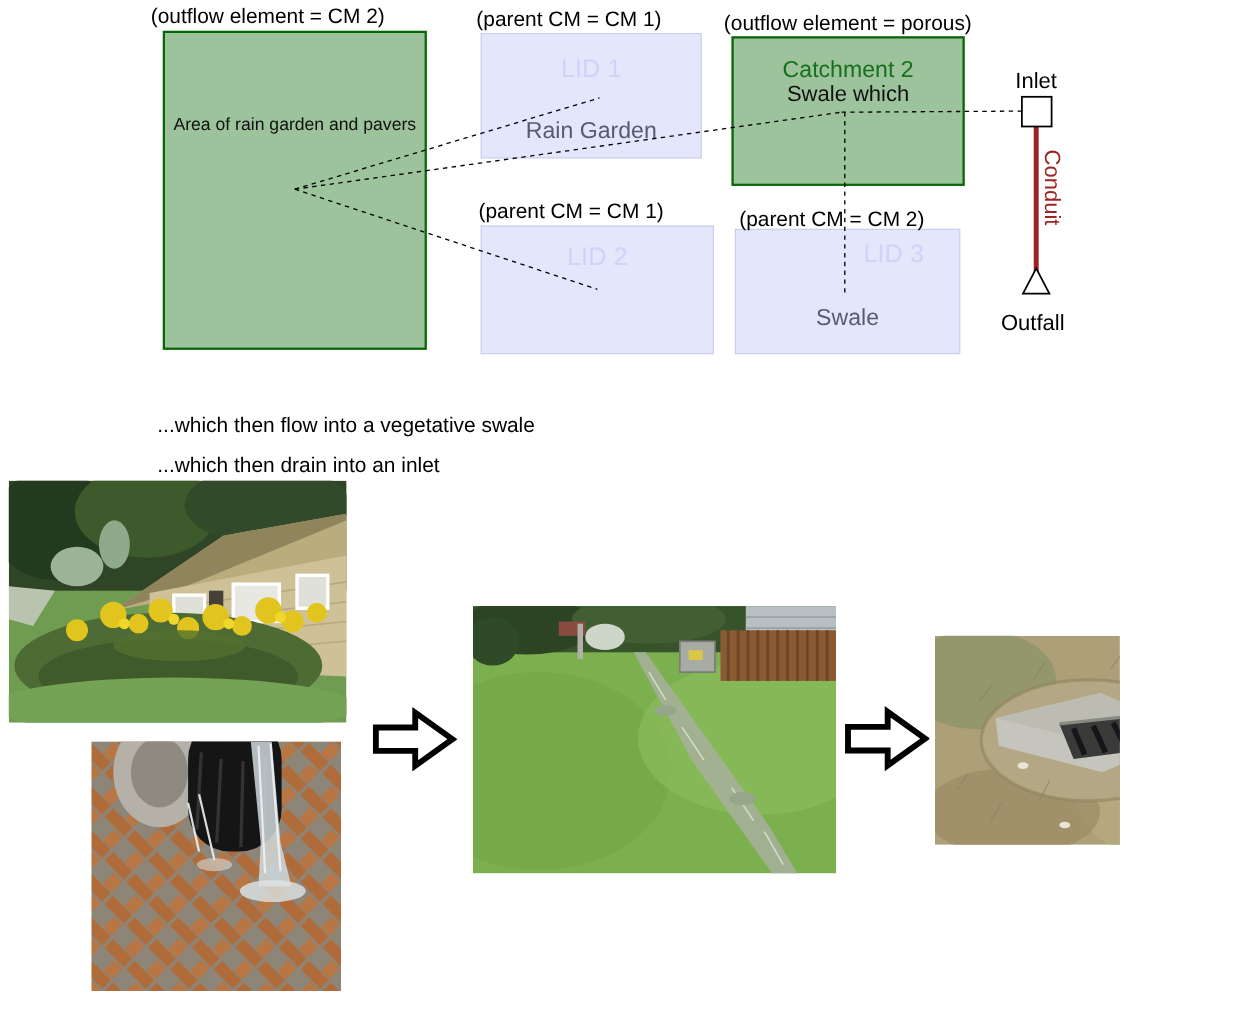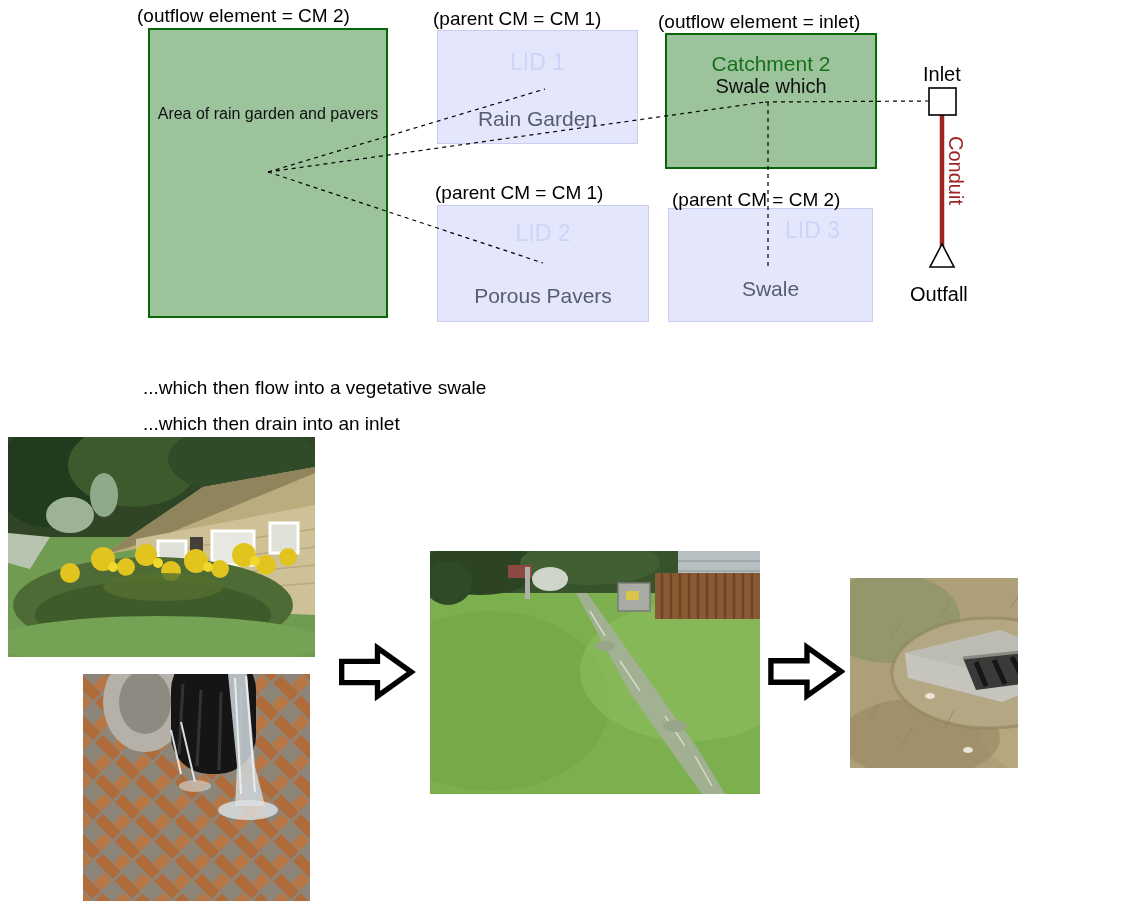--- a/index.html
+++ b/index.html
@@ -28,34 +28,33 @@
 <div id="canvas">
 
   <div class="box catchment" style="left:148px;top:28px;width:240px;height:290px;"></div>
   <div class="box lid" style="left:437px;top:30px;width:201px;height:114px;"></div>
   <div class="box catchment" style="left:665px;top:33px;width:212px;height:136px;"></div>
   <div class="box lid" style="left:437px;top:205px;width:212px;height:117px;"></div>
   <div class="box lid" style="left:668px;top:208px;width:205px;height:114px;"></div>
 
   <div class="annot" style="left:137px;top:5px;">(outflow element = CM 2)</div>
   <div class="annot" style="left:433px;top:8px;">(parent CM = CM 1)</div>
-  <div class="annot" style="left:658px;top:11px;">(outflow element = inlet)</div>
+  <div class="annot" style="left:658px;top:11px;">(outflow element = porous)</div>
   <div class="annot" style="left:435px;top:182px;">(parent CM = CM 1)</div>
   <div class="annot" style="left:672px;top:189px;">(parent CM = CM 2)</div>
 
   <div class="csub" style="left:149px;top:105px;width:238px;font-size:16px;">Area of rain garden and pavers</div>
 
   <div class="lidid" style="left:437px;top:49px;width:201px;">LID 1</div>
   <div class="lidname" style="left:437px;top:107px;width:201px;">Rain Garden</div>
 
   <div class="ctitle" style="left:665px;top:40px;width:212px;font-size:21px;margin-top:12px;">Catchment 2</div>
   <div class="csub" style="left:665px;top:75px;width:212px;font-size:20px;">Swale which</div>
 
   <div class="lidid" style="left:437px;top:220px;width:212px;">LID 2</div>
-  <div class="lidname" style="left:437px;top:284px;width:212px;">Porous Pavers</div>
 
   <div class="lidid" style="left:662px;top:217px;width:205px;padding-left:48px;">LID 3</div>
   <div class="lidname" style="left:668px;top:277px;width:205px;">Swale</div>
 
   <div class="nodelabel" style="left:923px;top:52px;">Inlet</div>
   <div class="conduitlabel" style="left:967px;top:136px;">Conduit</div>
   <div class="nodelabel" style="left:910px;top:272px;">Outfall</div>
 
   <svg id="overlay" width="1135" height="919" viewBox="0 0 1135 919">
     <g style="stroke:var(--line);" stroke-width="1.2" stroke-dasharray="4 4" fill="none">

